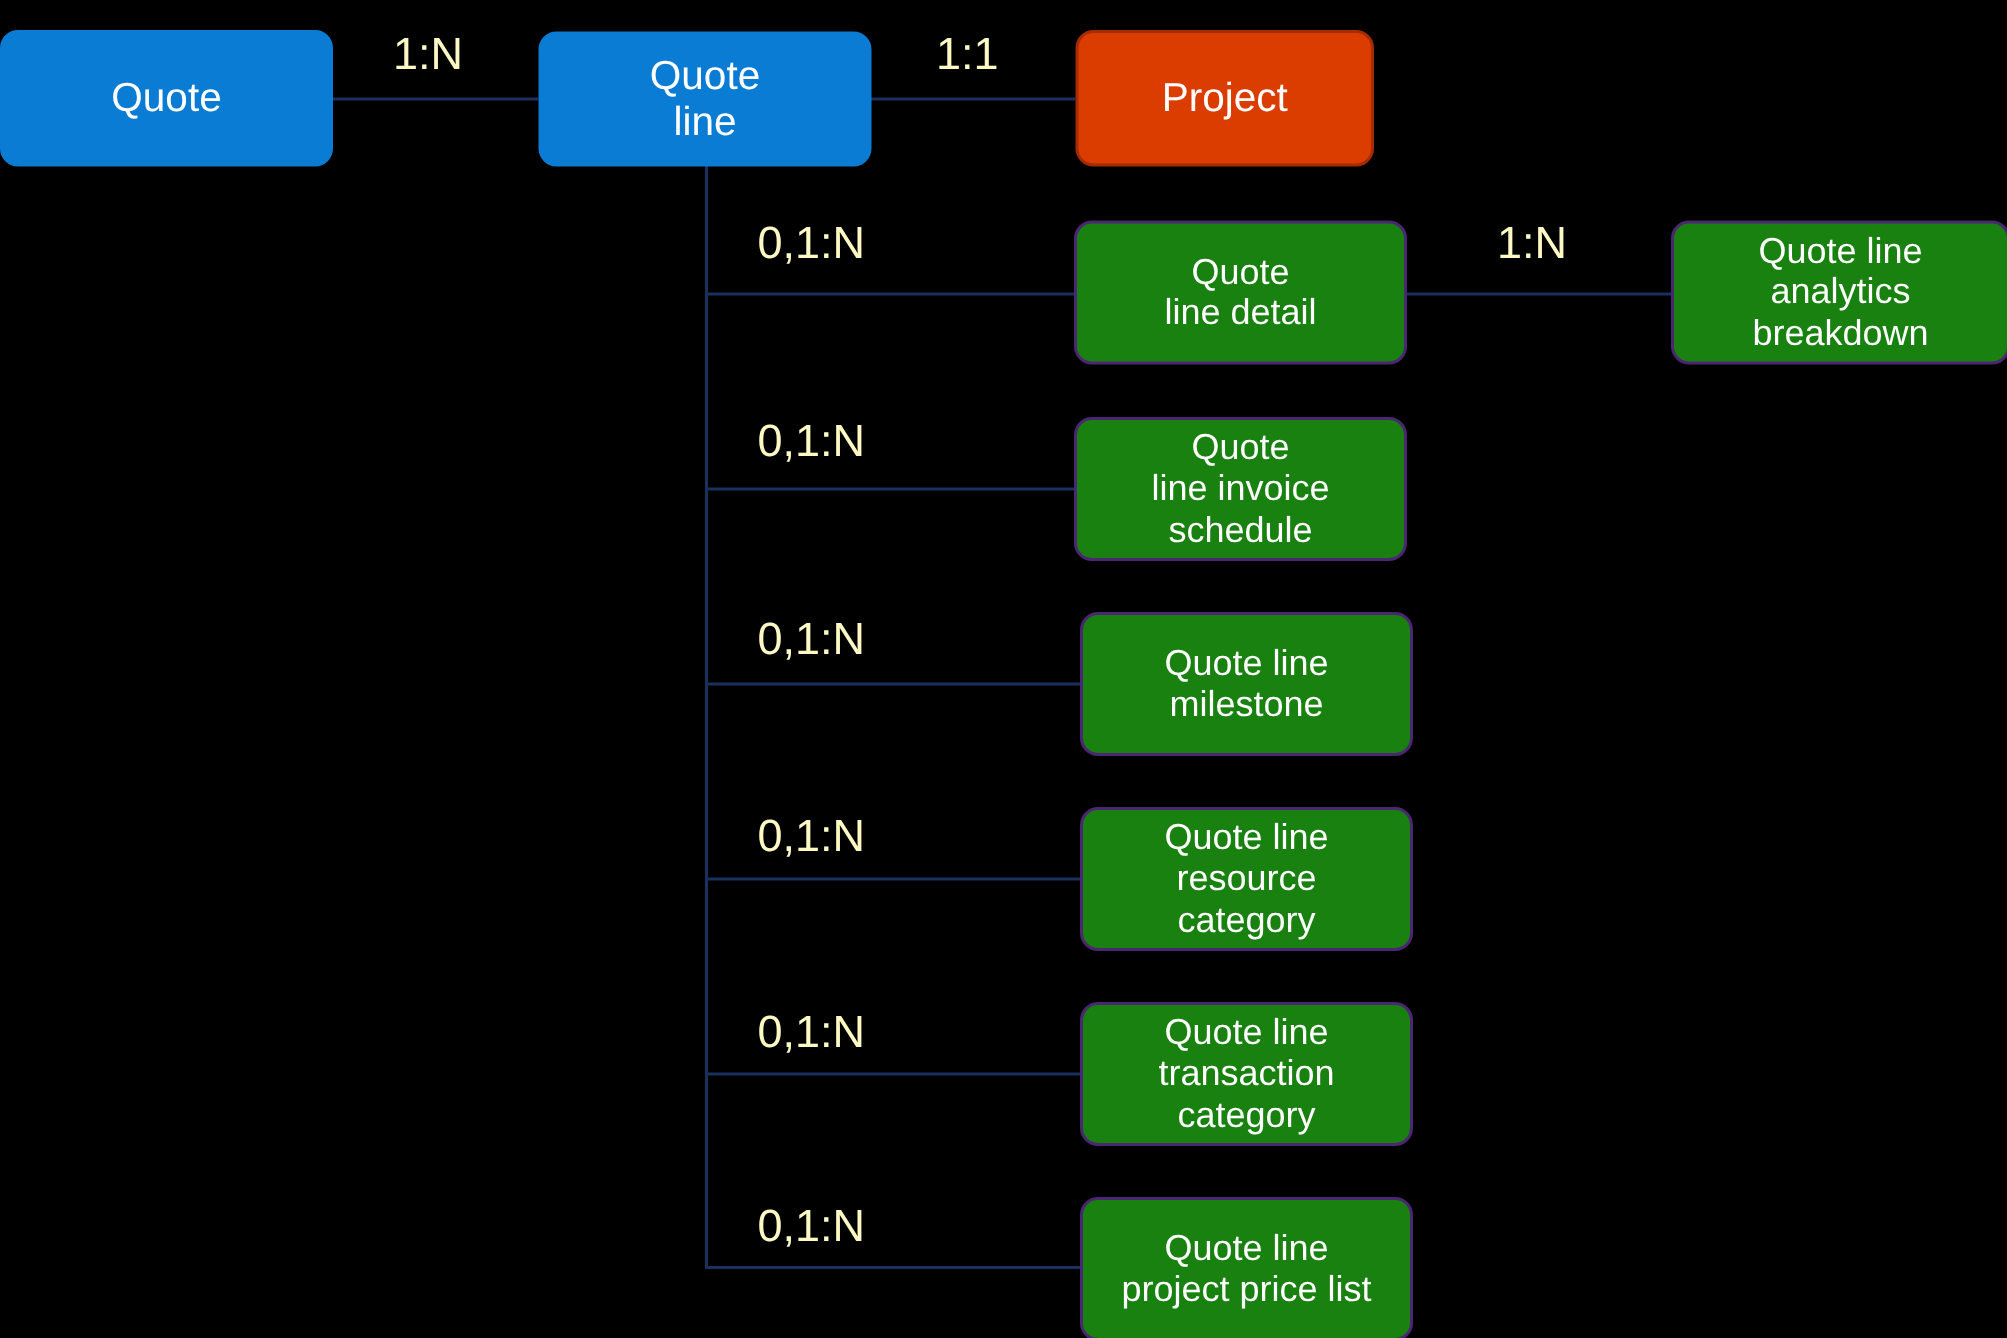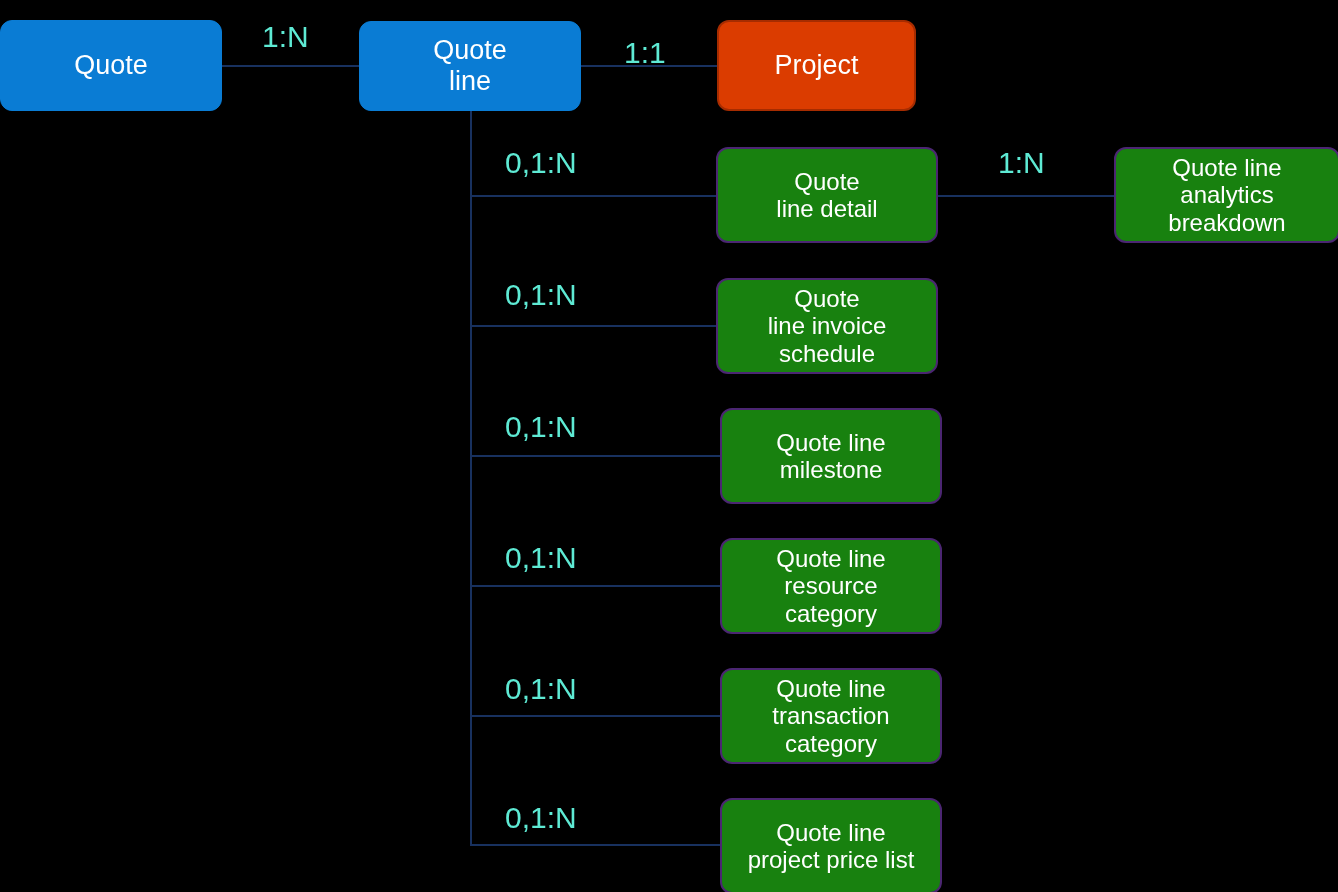--- a/index.html
+++ b/index.html
@@ -49,21 +49,21 @@
   }
   .conn {
     position: absolute;
     background: #18315F;
     z-index: 1;
   }
   .conn.h { height: 2px; }
   .conn.v { width: 2px; }
   .card-label {
     position: absolute;
-    color: #5eead4;
+    color: #fef9c3;
     font-size: 30px;
     line-height: 1;
     white-space: nowrap;
     z-index: 2;
   }
   .card-label.ra { text-align: left; }
 </style>
 </head>
 <body>
 
@@ -84,21 +84,21 @@
   <div class="conn h" style="left:470px; top:455px; width:251px;"></div>
 
   <div class="conn h" style="left:470px; top:585px; width:251px;"></div>
 
   <div class="conn h" style="left:470px; top:715px; width:251px;"></div>
 
   <div class="conn h" style="left:470px; top:844px; width:251px;"></div>
 
   <div class="card-label" style="left:262px; top:22px;">1:N</div>
 
-  <div class="card-label" style="left:624px; top:38px;">1:1</div>
+  <div class="card-label" style="left:624px; top:22px;">1:1</div>
 
   <div class="card-label ra" style="left:505px; top:148px; width:190px;">0,1:N</div>
 
   <div class="card-label" style="left:998px; top:148px;">1:N</div>
 
   <div class="card-label ra" style="left:505px; top:280px; width:190px;">0,1:N</div>
 
   <div class="card-label ra" style="left:505px; top:412px; width:190px;">0,1:N</div>
 
   <div class="card-label ra" style="left:505px; top:543px; width:190px;">0,1:N</div>

